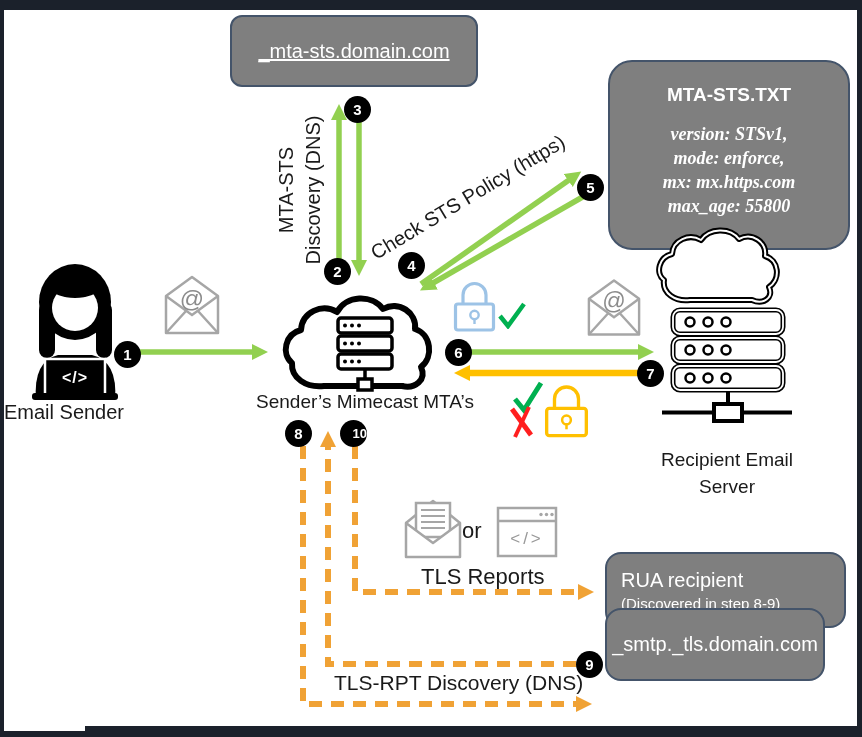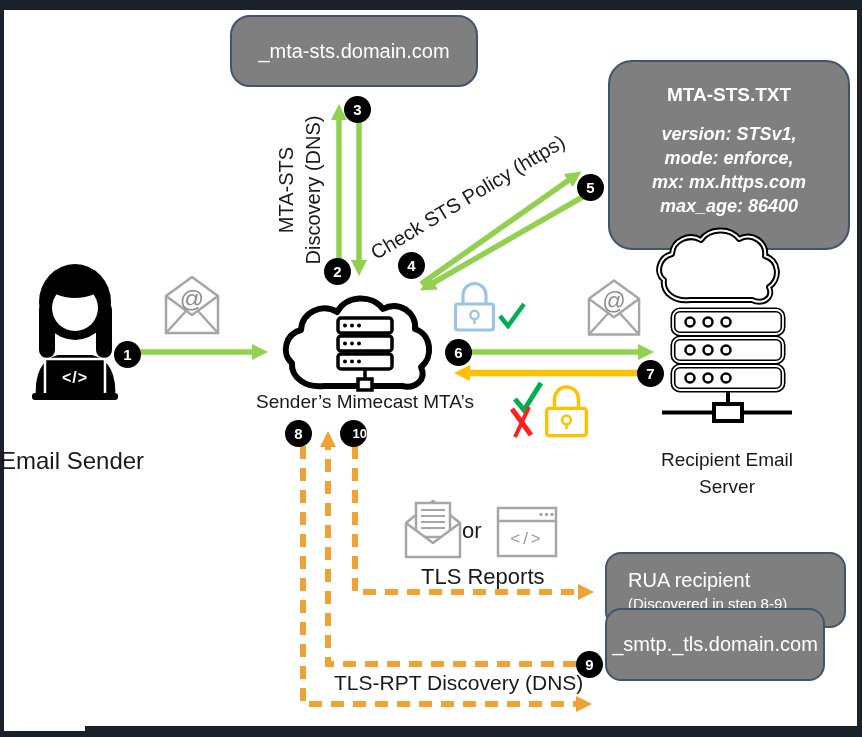--- a/index.html
+++ b/index.html
@@ -50,35 +50,35 @@
     <line class="g" x1="359" y1="112" x2="359" y2="261" marker-end="url(#mg)"></line>
     <line class="g" x1="421" y1="284" x2="569" y2="180" marker-end="url(#mg)"></line>
     <line class="g" x1="593" y1="191" x2="433" y2="283" marker-end="url(#mg)"></line>
     <line class="g" x1="470" y1="352" x2="639" y2="352" marker-end="url(#mg)"></line>
     <line class="y" x1="643" y1="373" x2="469" y2="373" marker-end="url(#my)"></line>
     <path class="o" d="M303,446 L303,704 L577,704" marker-end="url(#mo)"></path>
     <path class="o" d="M576,664 L328,664 L328,446" marker-end="url(#mo)"></path>
     <path class="o" d="M355,446 L355,592 L579,592" marker-end="url(#mo)"></path>
   </svg>
 
-  <div class="gbox" style="left:230px;top:15px;width:248px;height:72px;border-radius:20px;">
+  <div class="gbox" style="left:230px;top:15px;width:248px;height:72px;border-radius:12px;text-decoration:underline;">
     <div style="font-size:20px;">_mta-sts.domain.com</div>
   </div>
 
   <div class="gbox" style="left:608px;top:12px;width:242px;height:190px;border-radius:24px;justify-content:flex-start;margin-top:48px;">
     <div style="font-size:19px;font-weight:bold;margin-top:22px;">MTA-STS.TXT</div>
-    <div style="font-size:18px;font-weight:bold;font-style:italic;margin-top:16px;line-height:24px;text-align:center;">
+    <div style="font-size:18px;font-weight:bold;font-style:italic;margin-top:16px;line-height:24px;text-align:center;font-family:Liberation Serif, serif;">
       <div>version: STSv1,</div>
       <div>mode: enforce,</div>
       <div>mx: mx.https.com</div>
-      <div>max_age: 86400</div>
-    </div>
-  </div>
-
-  <div class="gbox" style="left:605px;top:552px;width:241px;height:76px;border-radius:16px;align-items:flex-start;padding-left:21px;">
+      <div>max_age: 55800</div>
+    </div>
+  </div>
+
+  <div class="gbox" style="left:605px;top:552px;width:241px;height:76px;border-radius:16px;align-items:flex-start;padding-left:14px;">
     <div style="font-size:20px;">RUA recipient</div>
     <div style="font-size:15px;margin-top:3px;">(Discovered  in step 8-9)</div>
   </div>
 
   <div class="gbox" style="left:605px;top:608px;width:220px;height:73px;border-radius:16px;">
     <div style="font-size:20px;">_smtp._tls.domain.com</div>
   </div>
 
   <svg class="icon" style="left:18px;top:262px;" width="115" height="138" viewBox="0 0 115 138">
     <ellipse cx="57" cy="40" rx="36" ry="38" fill="#000"></ellipse>
@@ -231,21 +231,21 @@
   <div class="lbl" style="left:462px;top:518px;font-size:22px;"><span>or</span></div>
   <svg class="icon" style="left:496px;top:506px;" width="62" height="52" viewBox="0 0 62 52">
     <rect x="2" y="2" width="58" height="48" fill="#fff" stroke="#a6a6a6" stroke-width="2.5"></rect>
     <line x1="2" y1="15" x2="60" y2="15" stroke="#a6a6a6" stroke-width="2.5"></line>
     <circle cx="45" cy="8.5" r="1.7" fill="#a6a6a6"></circle>
       <circle cx="50.5" cy="8.5" r="1.7" fill="#a6a6a6"></circle>
       <circle cx="56" cy="8.5" r="1.7" fill="#a6a6a6"></circle>
     <text x="31" y="38" text-anchor="middle" fill="#999" font-size="17" letter-spacing="3">&lt;/&gt;</text>
   </svg>
 
-  <div class="lbl ctr" style="left:0px;top:401px;width:128px;font-size:24px;margin-top:46px;"><span>Email Sender</span></div>
+  <div class="lbl ctr" style="left:0px;top:401px;width:128px;font-size:20px;"><span>Email Sender</span></div>
   <div class="lbl ctr" style="left:250px;top:391px;width:230px;font-size:19px;"><span>Sender’s Mimecast MTA’s</span></div>
   <div class="lbl ctr" style="left:648px;top:446px;width:158px;font-size:19px;line-height:27px;">
     <div>Recipient Email</div>
     <div>Server</div>
   </div>
   <div class="lbl" style="left:421px;top:564px;font-size:22px;"><span>TLS Reports</span></div>
   <div class="lbl" style="left:334px;top:671px;font-size:21px;"><span>TLS-RPT Discovery (DNS)</span></div>
 
   <div class="bottomline"></div>
 </div>

